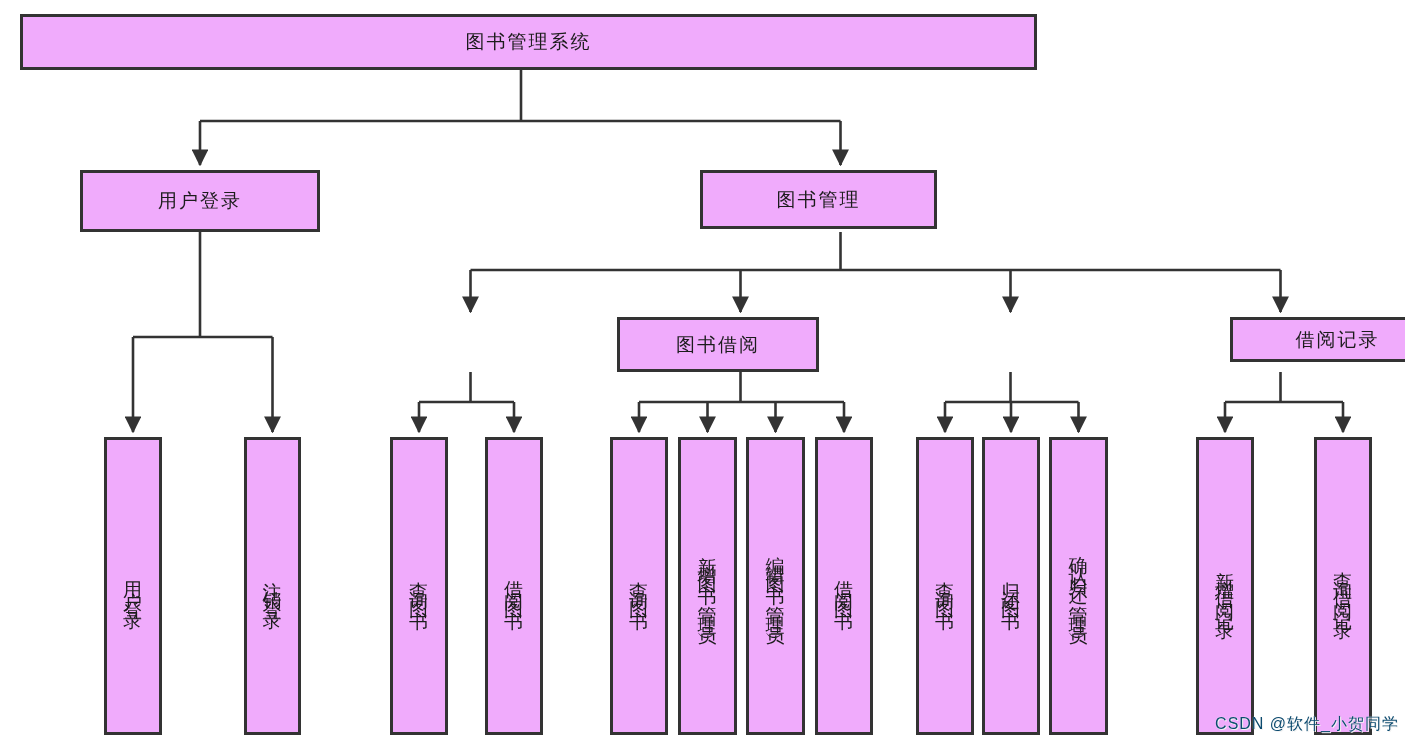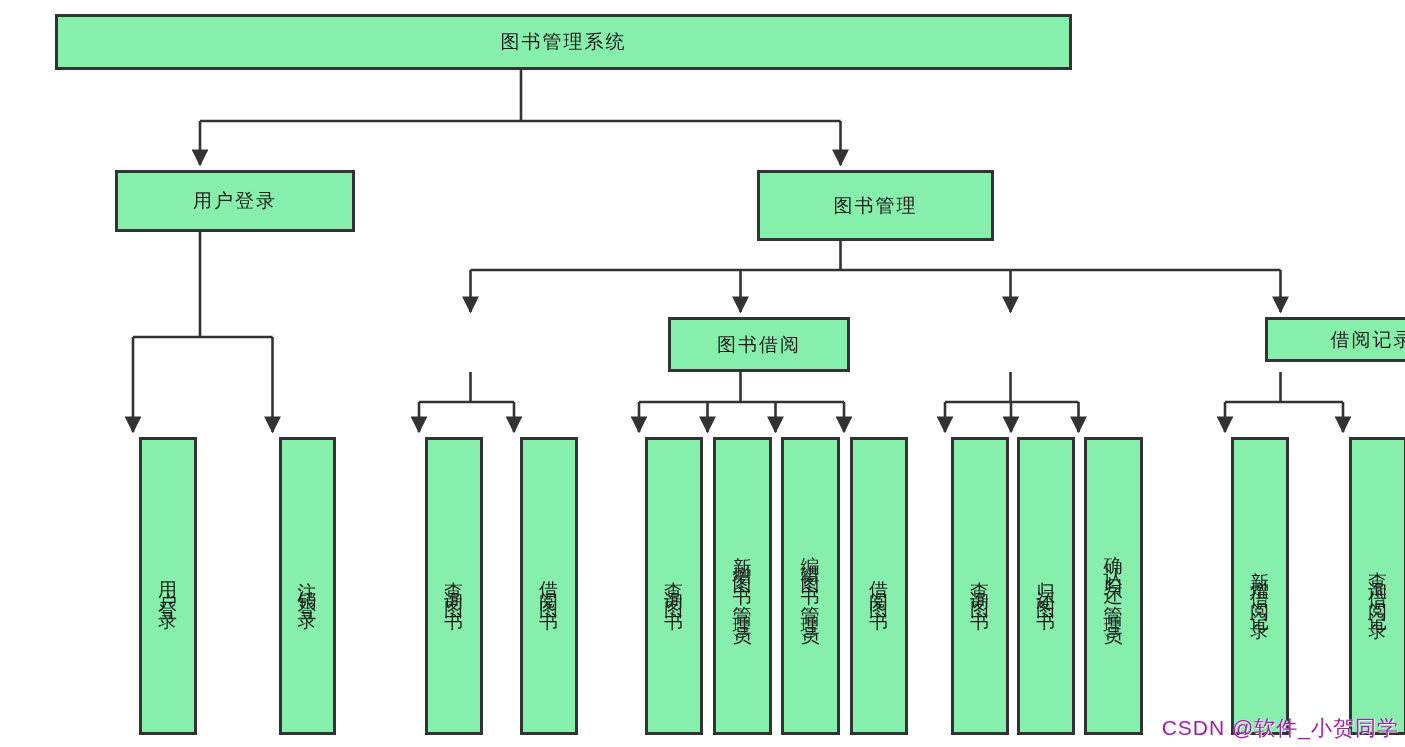--- a/index.html
+++ b/index.html
@@ -20,46 +20,45 @@
     left: 0;
     top: 0;
     width: 1405px;
     height: 747px;
     pointer-events: none;
   }
   .box {
     position: absolute;
     box-sizing: border-box;
     border: 3px solid #333333;
-    background: #86efac;
+    background: #f0abfc;
     display: flex;
     align-items: center;
     justify-content: center;
     color: #1c1c1c;
-    margin-left: 35px;
   }
   .hbox span {
     font-size: 19px;
     letter-spacing: 2px;
     white-space: nowrap;
   }
   .vbox span {
     writing-mode: vertical-rl;
     text-orientation: mixed;
     font-size: 19px;
     letter-spacing: 10px;
     line-height: 1;
   }
   .watermark {
     position: absolute;
     right: 6px;
     top: 714px;
-    font-size: 21px;
+    font-size: 16px;
     letter-spacing: 1px;
-    color: #a21caf;
+    color: #0c4a6e;
     text-shadow: 0 0 1px #ffffff, 1px 1px 0 #f2f2f2;
     white-space: nowrap;
     z-index: 5;
   }
 </style>
 </head>
 <body>
 
 <div class="stage">
 
@@ -113,25 +112,25 @@
     </g>
   </svg>
 
   <div class="box hbox" style="left:20px;top:14px;width:1017px;height:56px">
     <span>图书管理系统</span>
   </div>
 
   <div class="box hbox" style="left:80px;top:170px;width:240px;height:62px">
     <span>用户登录</span>
   </div>
-  <div class="box hbox" style="left:722px;top:170px;width:237px;height:71px">
+  <div class="box hbox" style="left:700px;top:170px;width:237px;height:59px">
     <span>图书管理</span>
   </div>
 
-  <div class="box hbox" style="left:633px;top:317px;width:182px;height:55px">
+  <div class="box hbox" style="left:617px;top:317px;width:202px;height:55px">
     <span>图书借阅</span>
   </div>
   <div class="box hbox" style="left:1230px;top:317px;width:215px;height:45px">
     <span>借阅记录</span>
   </div>
 
   <div class="box vbox" style="left:104px;top:437px;width:58px;height:298px">
     <span>用户登录</span>
   </div>
   <div class="box vbox" style="left:244px;top:437px;width:57px;height:298px">

